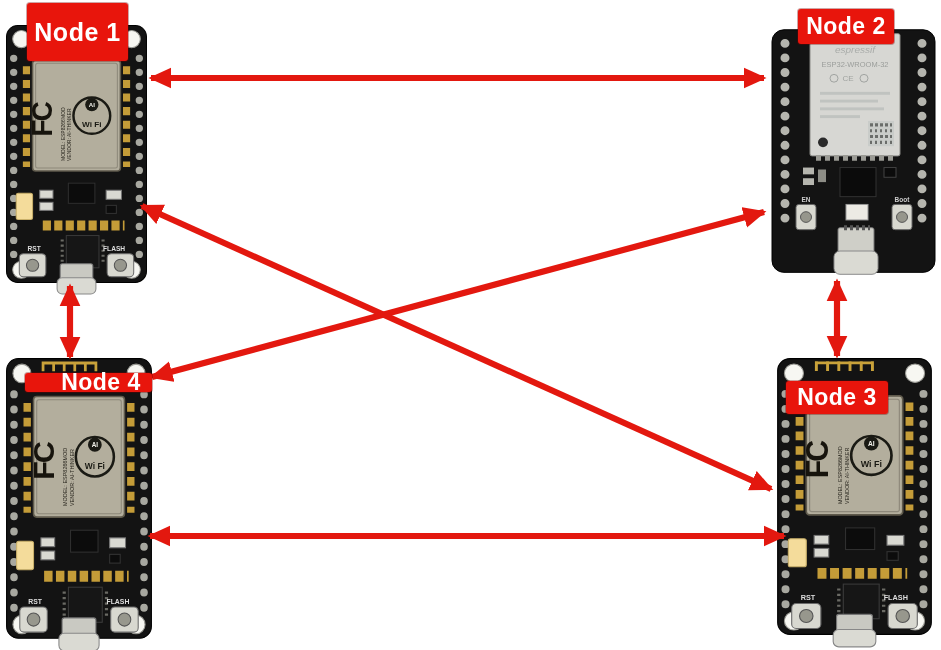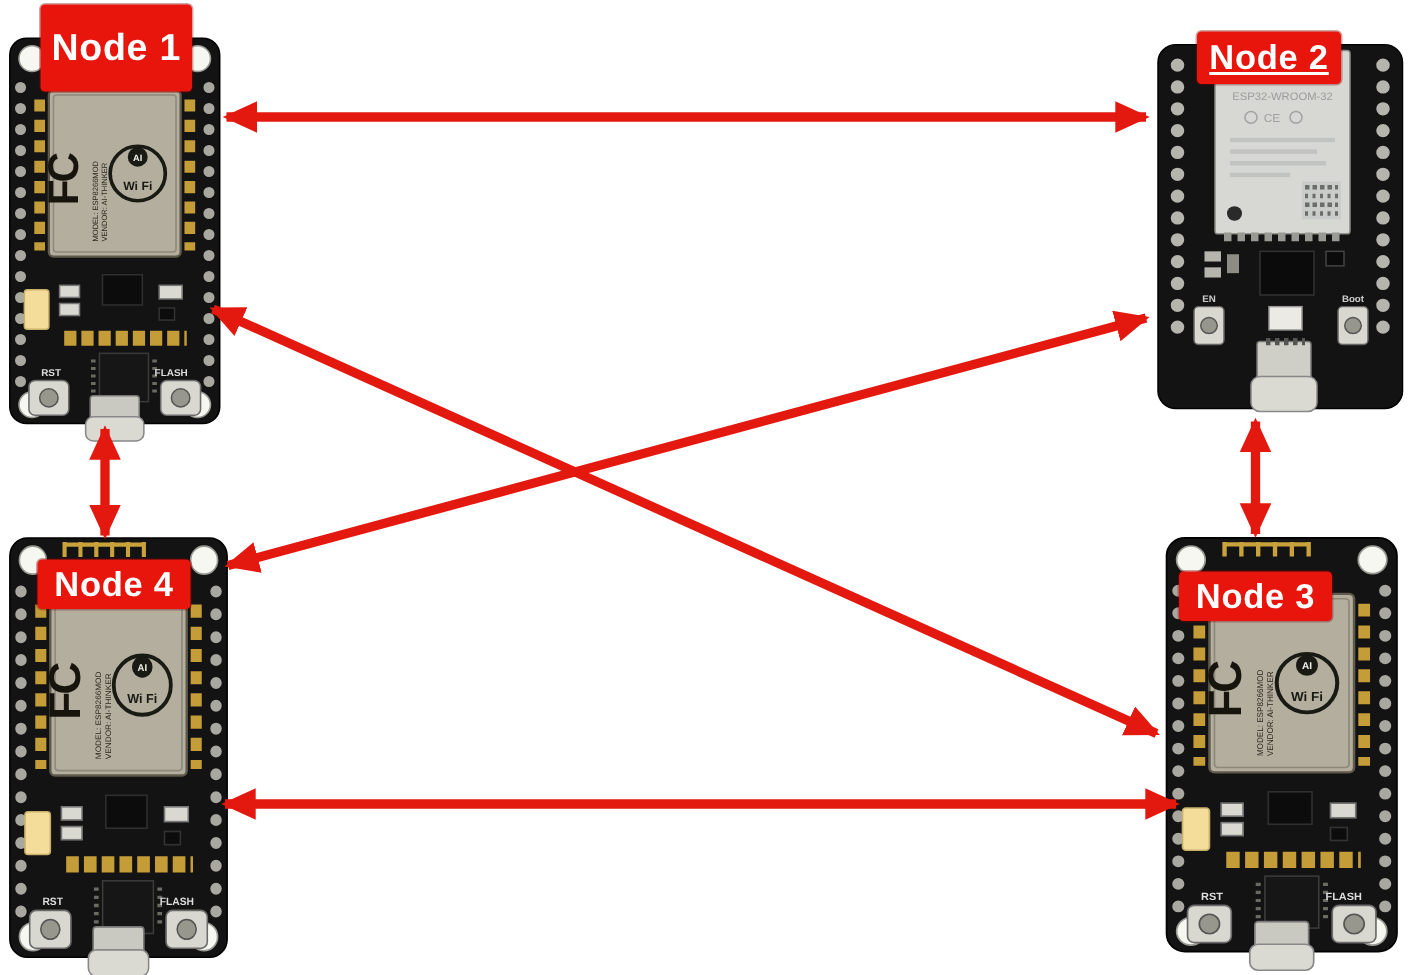--- a/index.html
+++ b/index.html
@@ -10,23 +10,23 @@
   .board{position:absolute;z-index:1;}
   .board svg{display:block;}
   .arrows{position:absolute;left:0;top:0;z-index:4;pointer-events:none;}
   .node-label{
     position:absolute;z-index:6;display:flex;align-items:center;justify-content:center;
     background:#e8150c;color:#ffffff;font-weight:bold;border-radius:3px;
     box-shadow:0 0 0 1px rgba(120,0,0,.35);
     letter-spacing:.5px;
   }
   #label-node1{left:27px;top:3px;width:101px;height:58px;font-size:25px;}
-  #label-node2{left:798px;top:21px;width:96px;height:35px;font-size:23px;text-decoration:underline;}
+  #label-node2{left:798px;top:9px;width:96px;height:35px;font-size:23px;}
   #label-node3{left:786px;top:381px;width:102px;height:33px;font-size:23px;}
-  #label-node4{left:25px;top:373px;width:102px;height:33px;font-size:23px;}
+  #label-node4{left:25px;top:373px;width:102px;height:19px;font-size:23px;padding-left:25px;}
   .banner{position:absolute;left:223px;top:96px;width:446px;height:137px;z-index:3;}
   .banner svg{display:block;}
 </style>
 </head>
 <body>
 
 <div id="screen">
 
   <svg width="0" height="0" style="position:absolute" aria-hidden="true">
     <defs>

